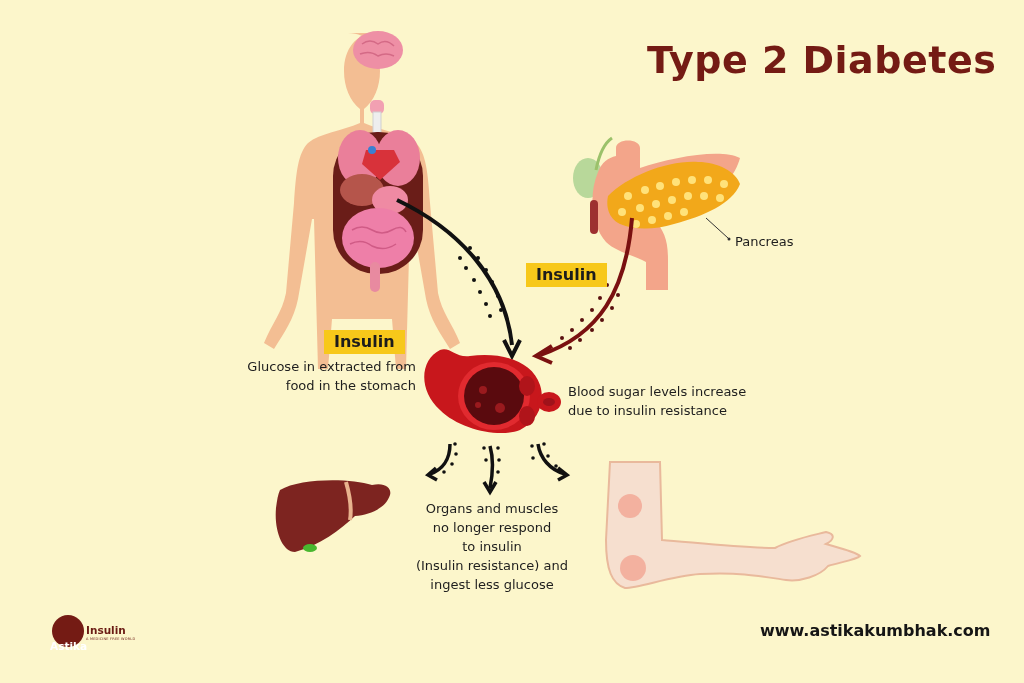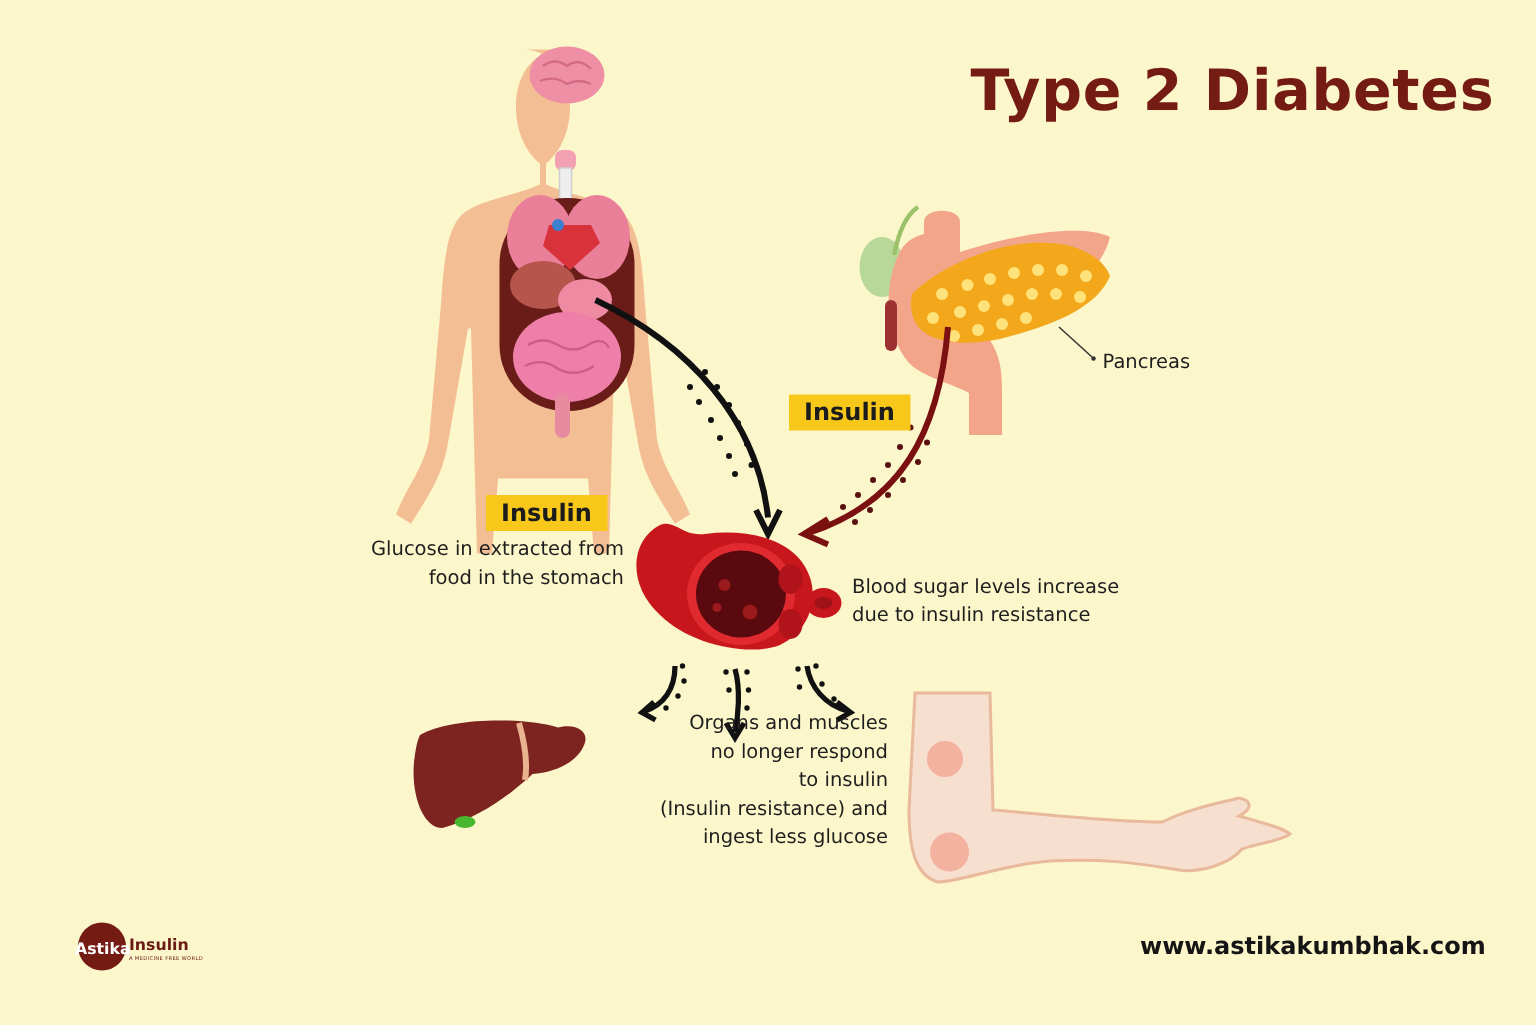--- a/index.html
+++ b/index.html
@@ -7,21 +7,21 @@
   .stage { position: absolute; left: 0; top: 0; width: 1024px; height: 609px; text-decoration: underline; }
   svg.art { position: absolute; left: 0; top: 0; }
   .title { position: absolute; left: 647px; top: 38px; font-size: 38px; font-weight: bold; color: #741b14; letter-spacing: 0.5px; white-space: nowrap; }
   .tag { position: absolute; background: #f7c81a; color: #1c1c1c; font-weight: bold; font-size: 16px; padding: 2px 10px; line-height: 20px; text-align: center; }
   .note { position: absolute; color: #1e1e1e; font-size: 13px; line-height: 19px; white-space: pre-line; }
   .right { text-align: right; }
   .center { text-align: center; }
   .url { position: absolute; left: 760px; top: 621px; font-size: 16px; font-weight: bold; color: #151515; }
   .logo { position: absolute; left: 50px; top: 615px; width: 100px; height: 34px; }
   .logo-circle { position: absolute; left: 2px; top: 0; width: 32px; height: 32px; border-radius: 50%; background: #741b14; }
-  .logo-a { position: absolute; left: 0; top: 12px; font-size: 10.5px; font-weight: bold; color: #ffffff; }
+  .logo-a { position: absolute; left: 0; top: 25px; font-size: 10.5px; font-weight: bold; color: #ffffff; }
   .logo-k { position: absolute; left: 36px; top: 9px; font-size: 10.5px; font-weight: bold; color: #6b1b14; }
   .logo-sub { position: absolute; left: 36px; top: 22px; font-size: 3.5px; color: #6b1b14; letter-spacing: 0.2px; white-space: nowrap; }
 </style>
 </head>
 <body>
 
 <div class="stage">
 
 <svg class="art" width="1024" height="683" viewBox="0 0 1024 683">
 
@@ -167,21 +167,21 @@
 <div class="tag" style="left:324px; top:330px;">Insulin</div>
 <div class="note right" style="left:178px; top:357px; width:238px;">Glucose in extracted from
 food in the stomach</div>
 
 <div class="tag" style="left:526px; top:263px;">Insulin</div>
 <div class="note" style="left:735px; top:232px;">Pancreas</div>
 
 <div class="note" style="left:568px; top:382px;">Blood sugar levels increase
 due to insulin resistance</div>
 
-<div class="note center" style="left:392px; top:473px; width:200px;text-align:right;">Organs and muscles
+<div class="note center" style="left:392px; top:499px; width:200px;">Organs and muscles
 no longer respond
 to insulin
 (Insulin resistance) and
 ingest less glucose</div>
 
 <div class="logo">
   <div class="logo-circle"></div>
   <span class="logo-a">Astika</span>
   <span class="logo-k">Insulin</span>
   <span class="logo-sub">A MEDICINE FREE WORLD</span>

